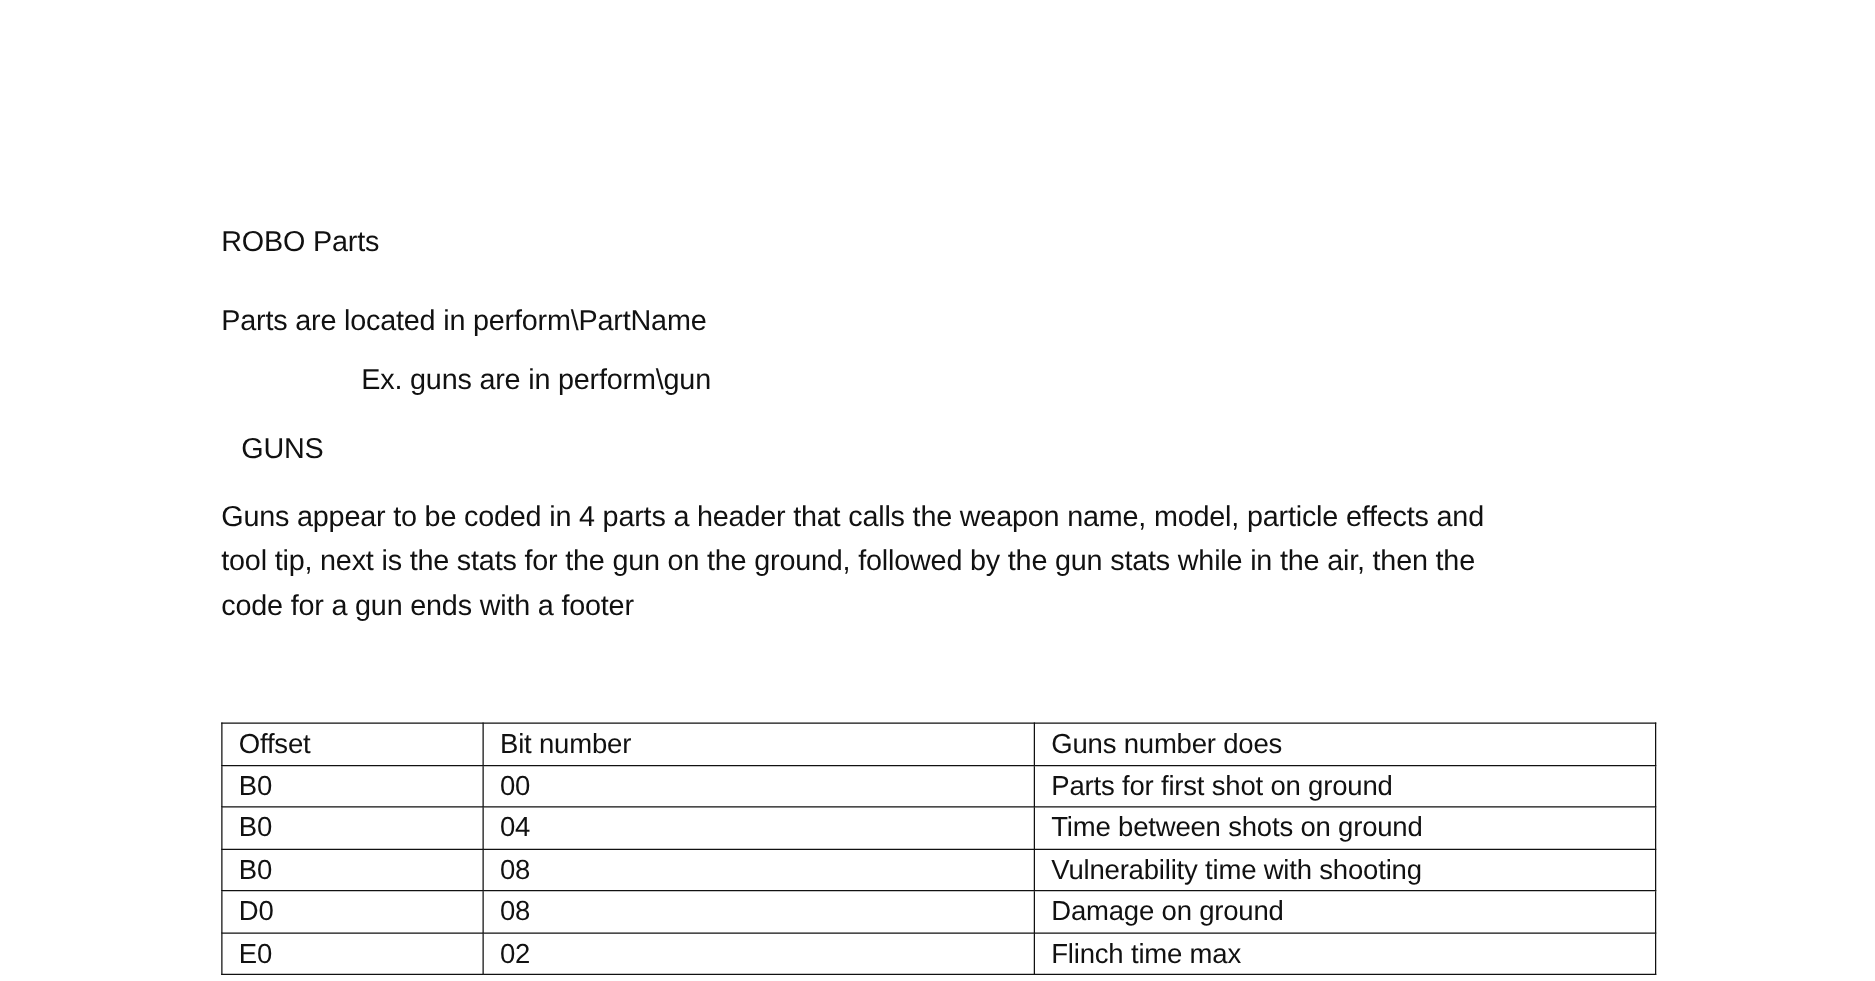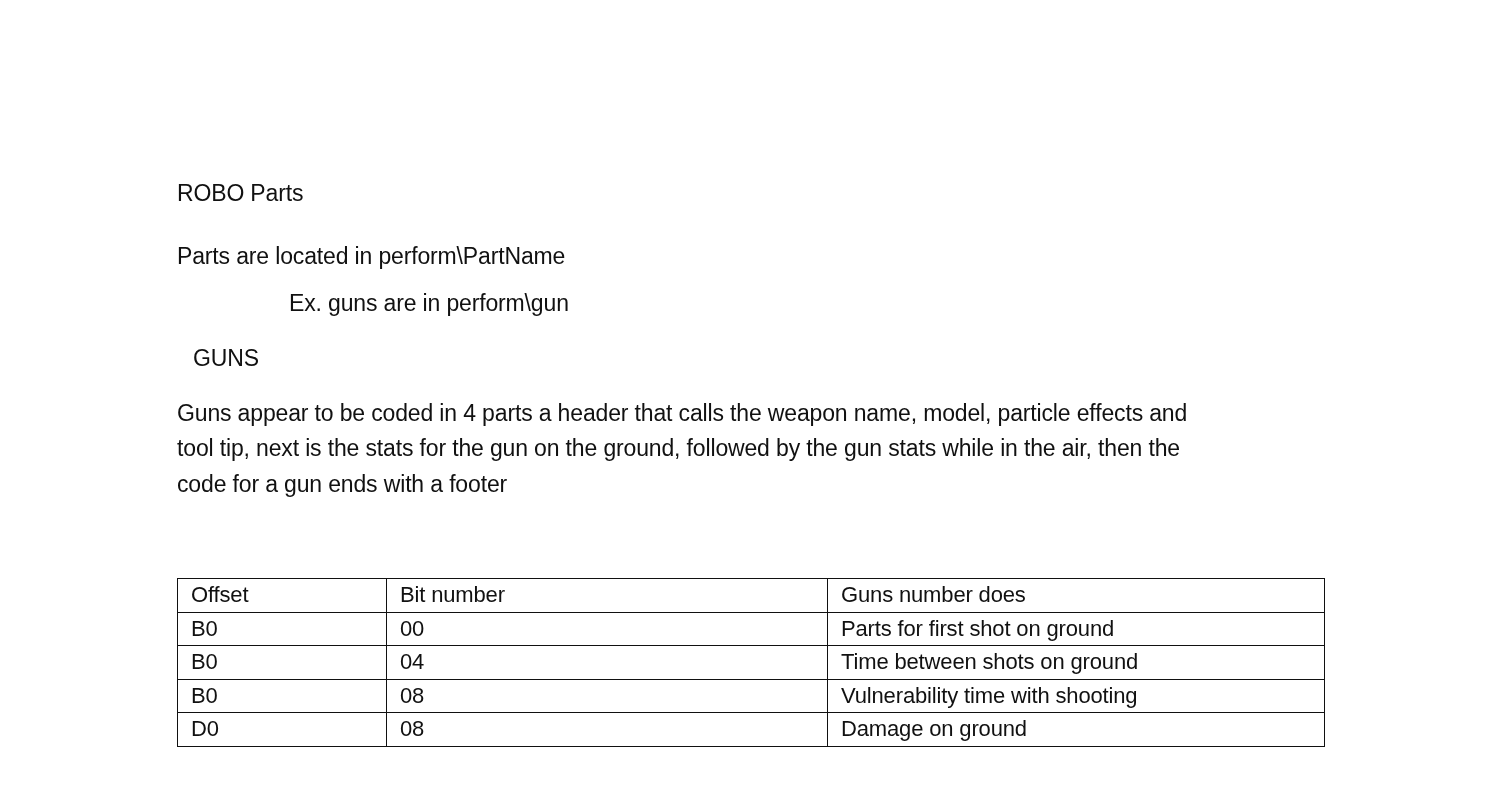--- a/index.html
+++ b/index.html
@@ -103,16 +103,21 @@
       <tr>
         <td>B0</td>
         <td>08</td>
         <td>Vulnerability time with shooting</td>
       </tr>
       <tr>
         <td>D0</td>
         <td>08</td>
         <td>Damage on ground</td>
       </tr>
+      <tr>
+        <td>E0</td>
+        <td>02</td>
+        <td>Flinch time max</td>
+      </tr>
     </tbody>
   </table>
 
 </div>
 
 </body></html>

